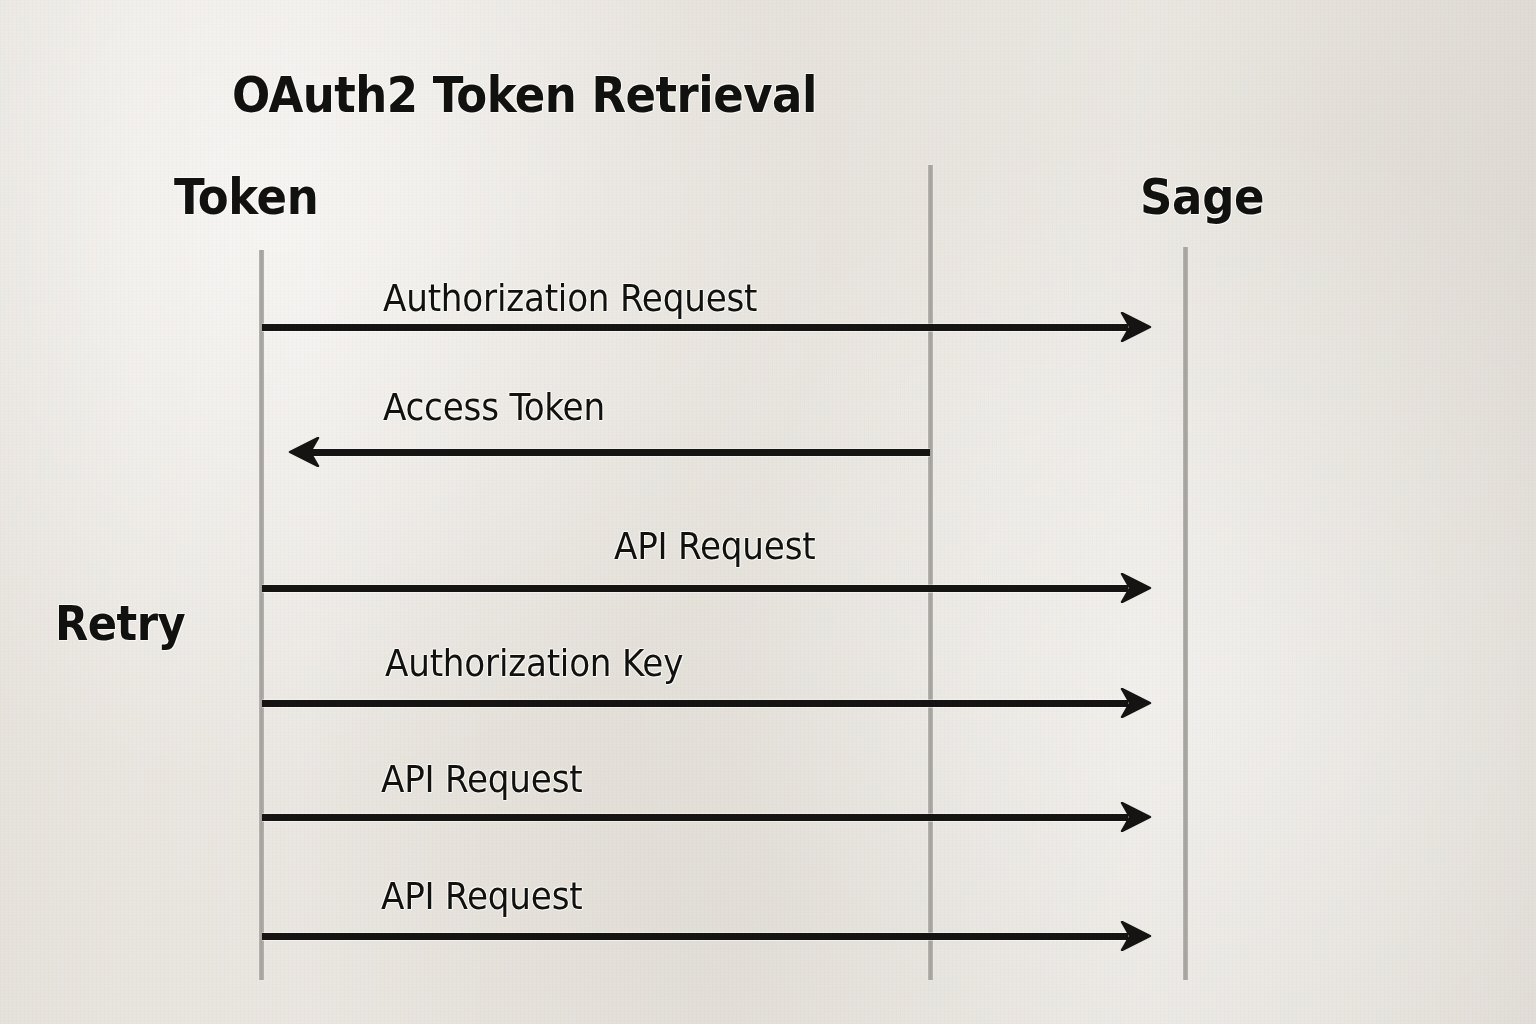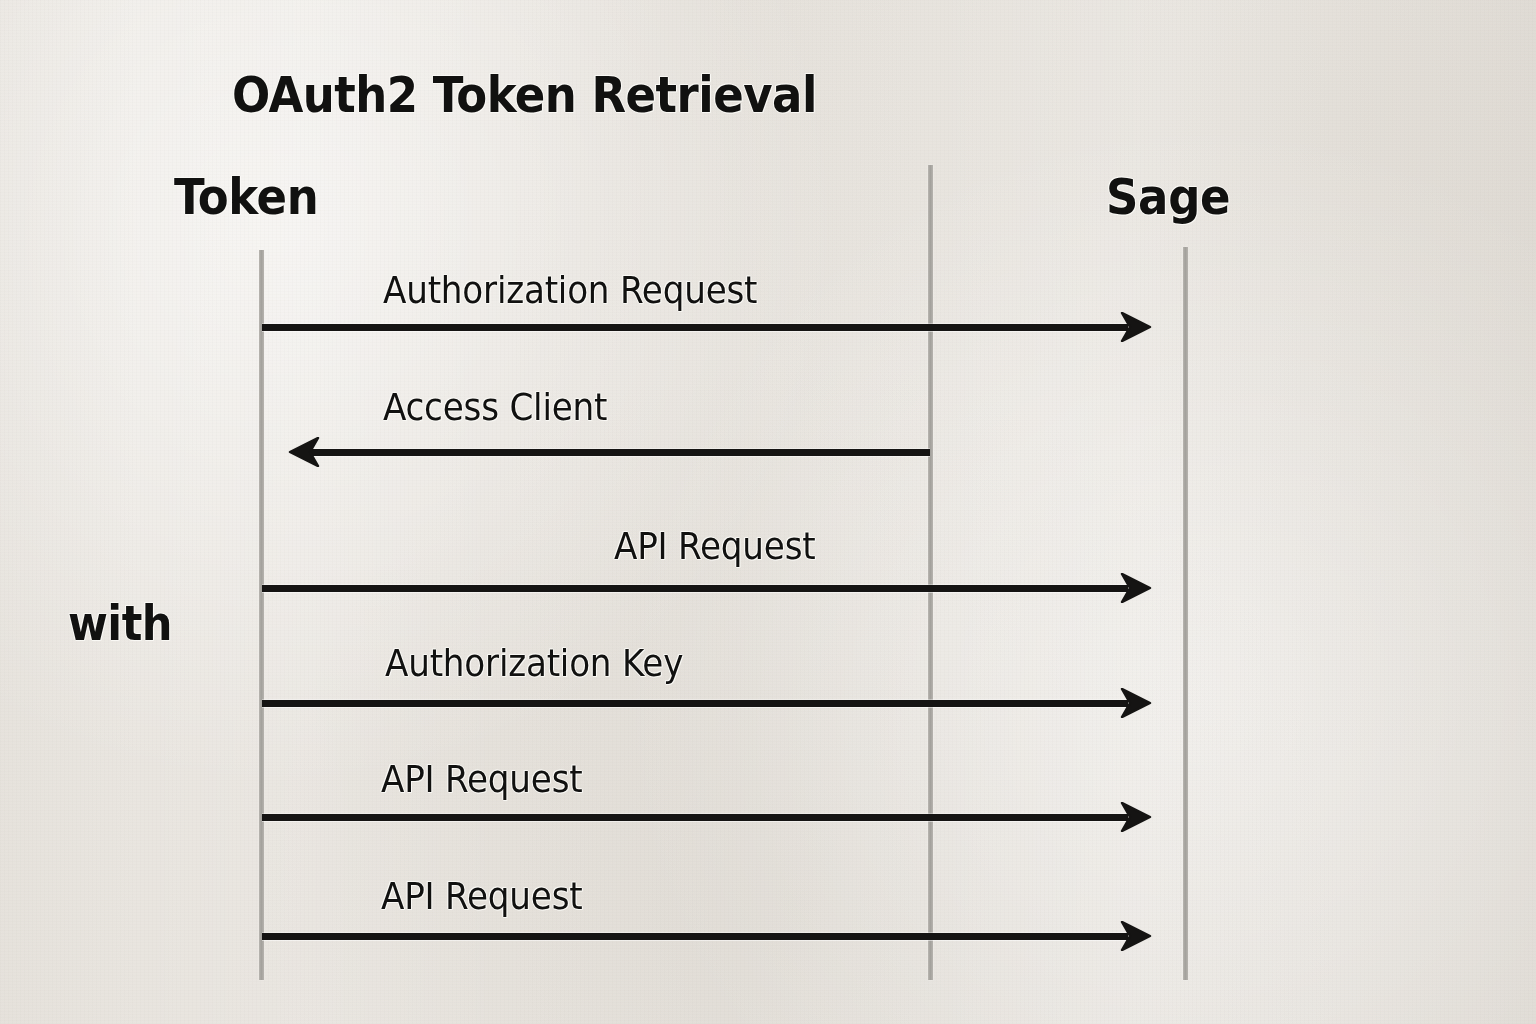--- a/index.html
+++ b/index.html
@@ -80,21 +80,21 @@
     font-weight: 700;
     letter-spacing: -0.5px;
   }
 
   .participant {
     font-size: 50px;
     font-weight: 700;
     letter-spacing: -0.3px;
   }
   #p-client { left: 174px; top: 168px; }
-  #p-sage   { left: 1106px; top: 168px; }
+  #p-sage   { left: 1140px; top: 168px; }
 
   #note {
     left: 0px;
     top: 438px;
     width: 240px;
     text-align: center;
     font-size: 48px;
     font-weight: 700;
     line-height: 74px;
     letter-spacing: -0.5px;
@@ -135,37 +135,37 @@
 <div id="canvas">
   <div id="bands"></div>
   <div id="grain"></div>
 
   <div class="txt" id="title">OAuth2 Token Retrieval</div>
 
   <div class="txt participant" id="p-client">Token</div>
   <div class="txt participant" id="p-sage">Sage</div>
 
   <div class="txt" id="note">
-    <div>with</div>
+    <div>Retry</div>
     
   </div>
 
   <div class="lifeline" style="left:259px; top:250px; height:730px;"></div>
   <div class="lifeline" style="left:928px; top:165px; height:815px;"></div>
   <div class="lifeline" style="left:1183px; top:247px; height:733px;"></div>
 
   <div id="messages">
-      <div class="txt msg-label" style="left: 383px; top: 268px;">Authorization Request</div>
+      <div class="txt msg-label" style="left: 383px; top: 276px;">Authorization Request</div>
       <div class="arrow" style="left: 236px; top: 312px; width: 946px;">
         <div class="shaft" style="left: 26px; width: 866px;"></div>
         <svg width="46" height="30" viewBox="0 0 46 30" style="left: 884px;">
           <path d="M2,1 L30,15 L2,29 L10,15 Z" fill="#151413" stroke="#151413" stroke-width="2.5" stroke-linejoin="round"></path>
         </svg>
       </div>
-      <div class="txt msg-label" style="left: 383px; top: 385px;">Access Client</div>
+      <div class="txt msg-label" style="left: 383px; top: 385px;">Access Token</div>
       <div class="arrow" style="left: 274px; top: 437px; width: 710px;">
         <div class="shaft" style="left: 26px; width: 630px;"></div>
         <svg width="46" height="30" viewBox="0 0 46 30" style="left: 0px;">
           <path d="M44,1 L16,15 L44,29 L36,15 Z" fill="#151413" stroke="#151413" stroke-width="2.5" stroke-linejoin="round"></path>
         </svg>
       </div>
       <div class="txt msg-label" style="left: 614px; top: 524px;">API Request</div>
       <div class="arrow" style="left: 236px; top: 573px; width: 946px;">
         <div class="shaft" style="left: 26px; width: 866px;"></div>
         <svg width="46" height="30" viewBox="0 0 46 30" style="left: 884px;">

